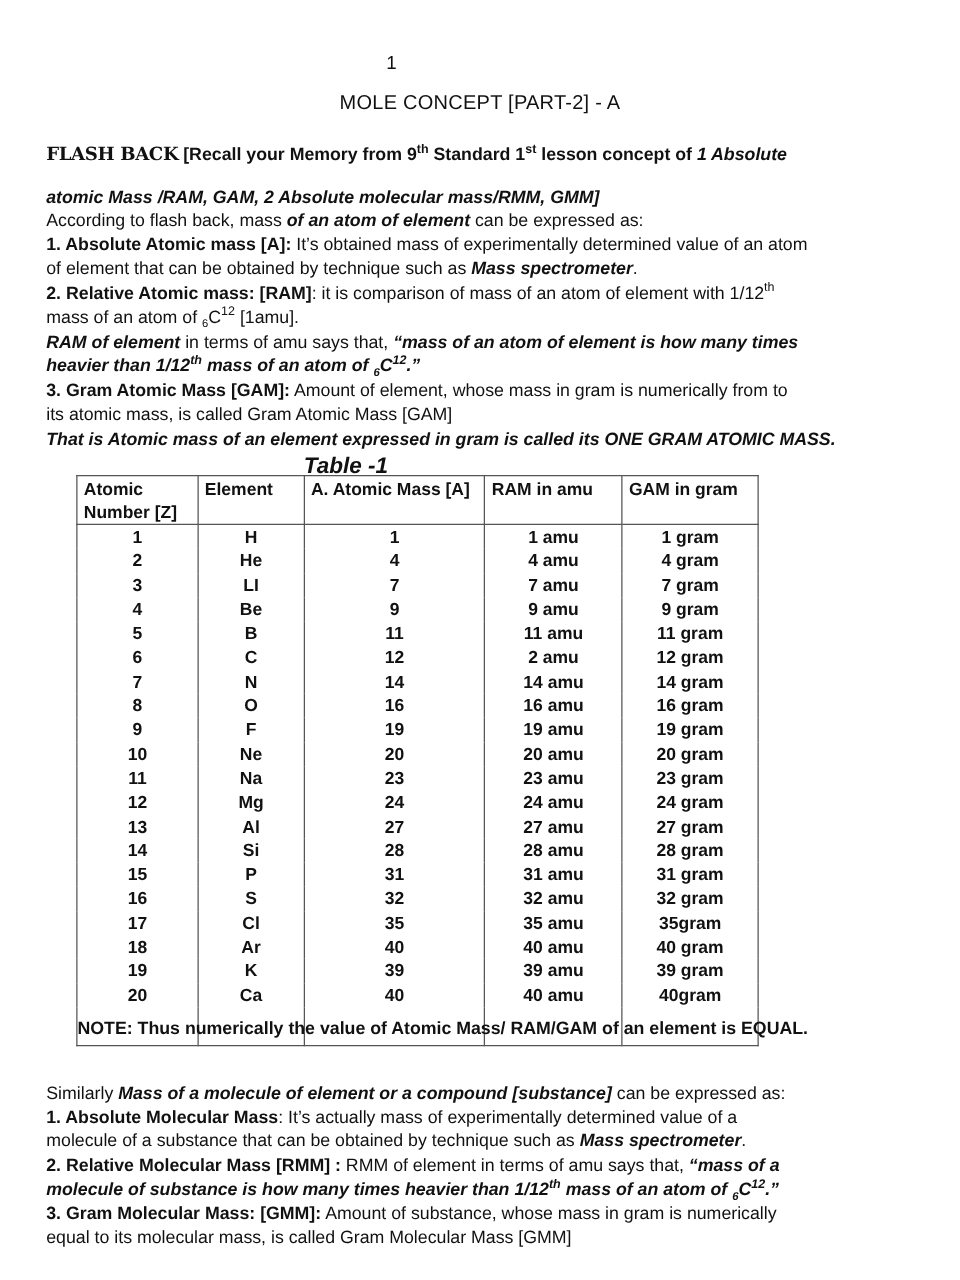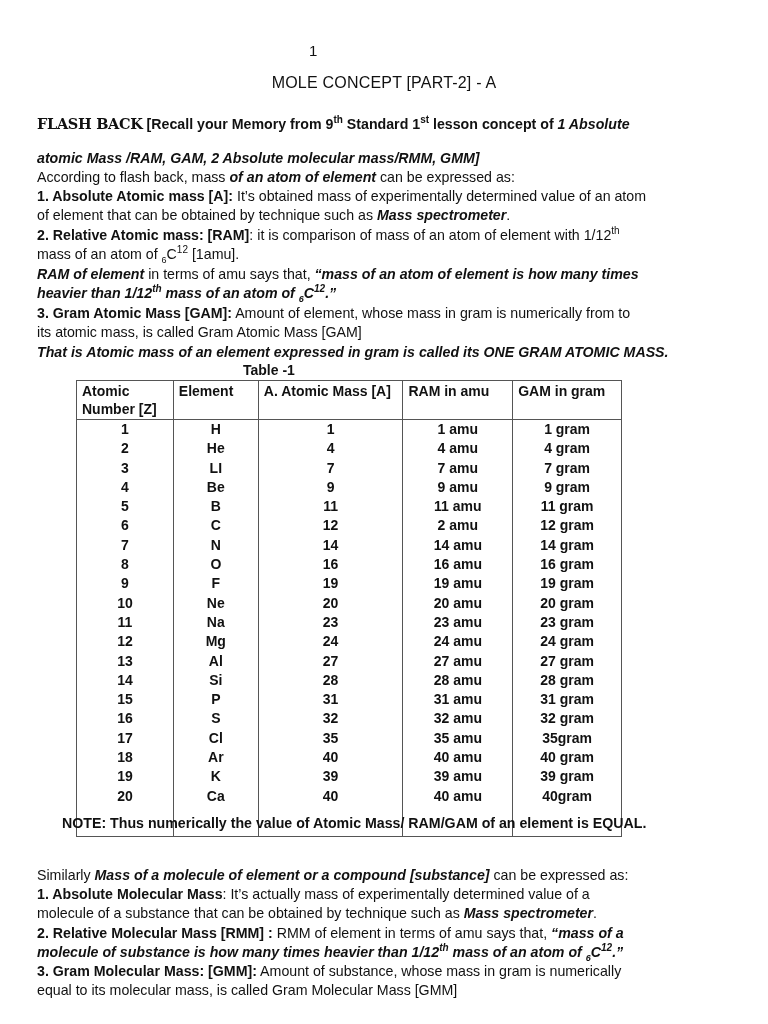--- a/index.html
+++ b/index.html
@@ -9,24 +9,24 @@
   }
   .abs { position: absolute; }
   .pagenum { left: 309px; top: 42px; font-size: 15px; }
   .title { left: 0; width: 768px; text-align: center; top: 74px; font-size: 16px; letter-spacing: 0.2px; }
   .p { left: 37px; width: 700px; font-size: 14.2px; line-height: 19.3px; white-space: nowrap; }
   .fb-label { font-family: "DejaVu Serif", serif; font-weight: bold; font-size: 14.5px; letter-spacing: -0.3px; }
   b { font-weight: bold; }
   i { }
   sup { font-size: 10px; vertical-align: super; line-height: 0; margin-top: 48px; }
   sub { font-size: 9px; vertical-align: sub; line-height: 0; }
-  .tcap { left: 243px; top: 362px; font-size: 14px; font-weight: bold; }
+  .tcap { left: 243px; top: 362px; font-size: 18px; font-weight: bold; font-style: italic; }
   table.t {
     position: absolute; left: 61px; top: 380px; width: 546px;
-    border-collapse: collapse; font-size: 14px; font-weight: bold; margin-left: 15px;
+    border-collapse: collapse; font-size: 14px; font-weight: bold;
   }
   table.t th {
     border: 1.5px solid #555; text-align: left; vertical-align: top;
     padding: 1px 5px; height: 36px; line-height: 18px; font-weight: bold;
   }
   table.t td {
     border-left: 1.5px solid #555; border-right: 1.5px solid #555;
     text-align: center; padding: 0; height: 19.3px; line-height: 19.3px;
   }
   table.t tr.filler td { height: 30px; border-bottom: 1.5px solid #555; }

